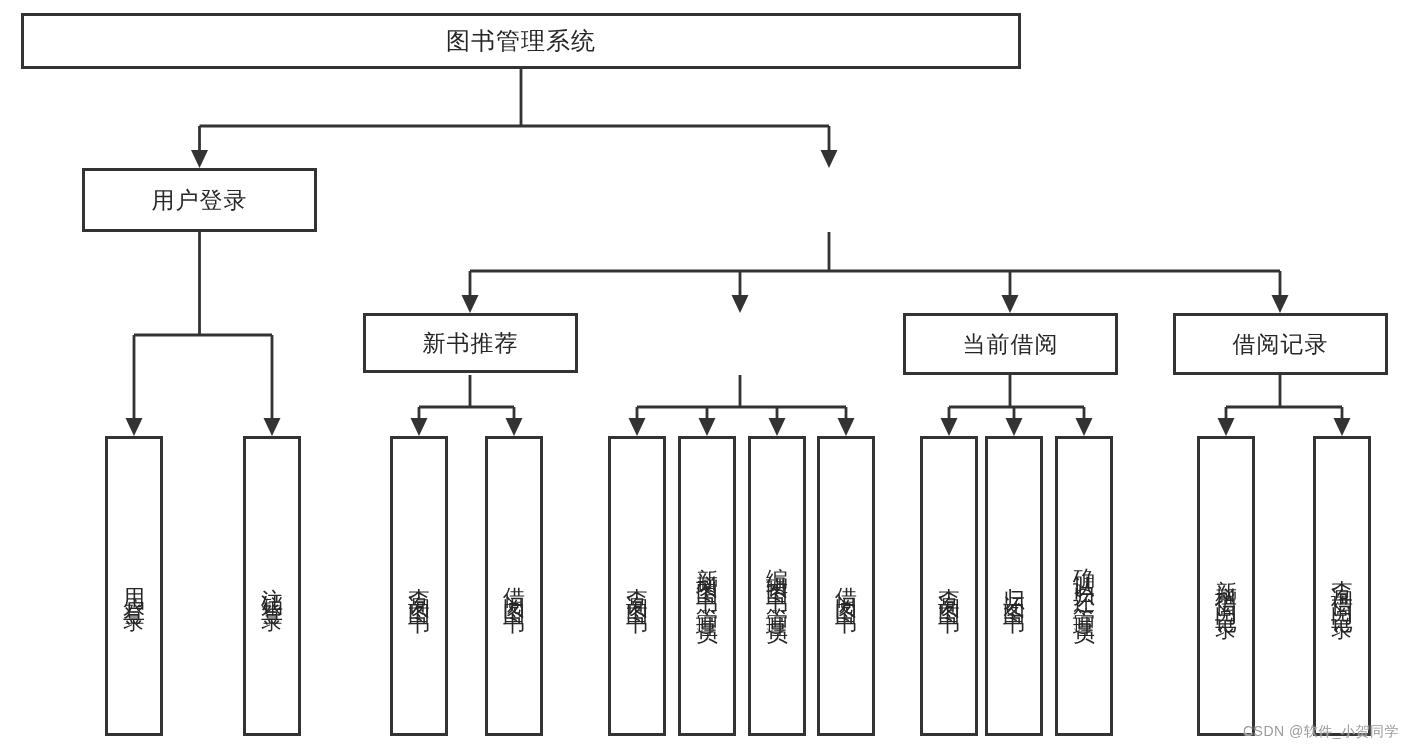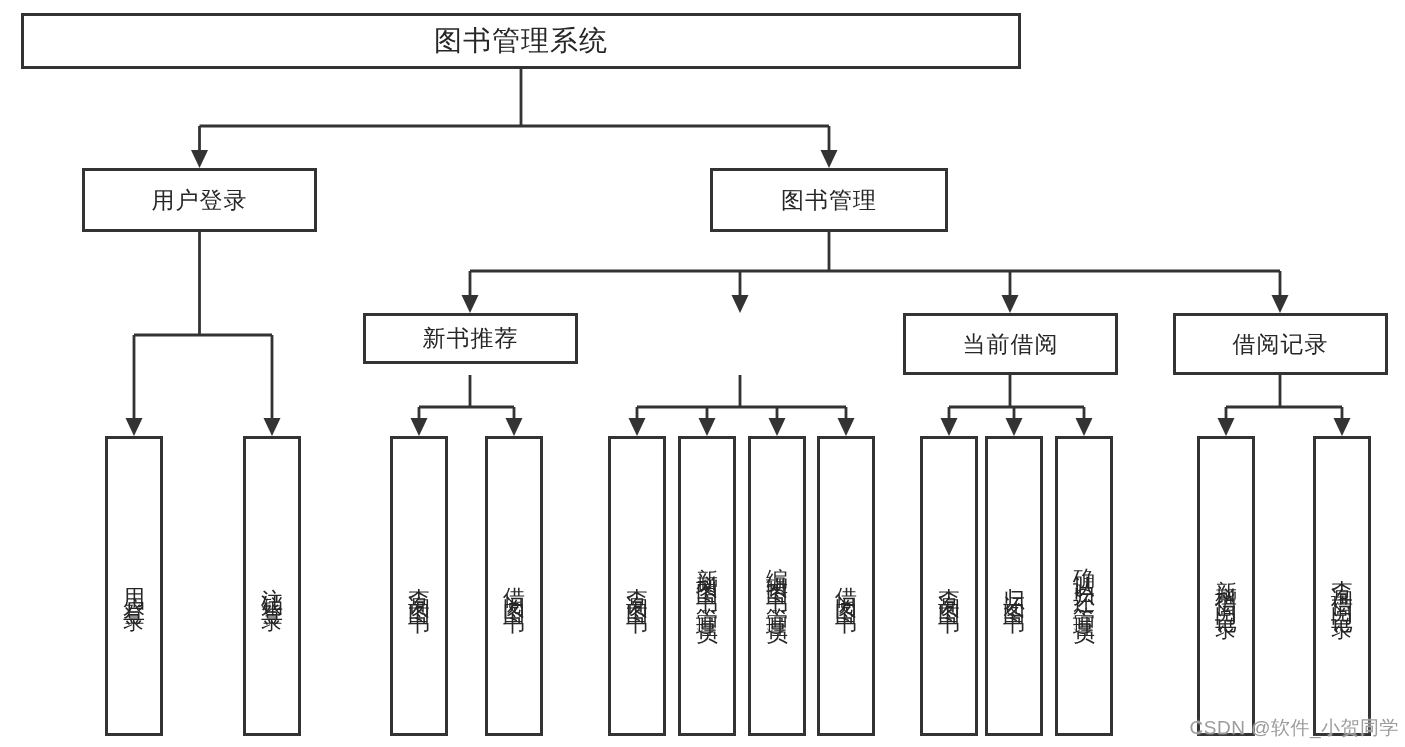--- a/index.html
+++ b/index.html
@@ -15,37 +15,37 @@
     position:absolute;
     box-sizing:border-box;
     border:3px solid #333333;
     background:#ffffff;
     display:flex;
     align-items:center;
     justify-content:center;
     color:#262626;
   }
   .box.h{font-size:23px;letter-spacing:1px;}
-  .box.root{font-size:28px;letter-spacing:1px;}
+  .box.root{font-size:24px;letter-spacing:1px;}
   .box.leaf{
     top:436px;height:300px;width:58px;
     font-size:22px;
   }
   .vtext{
     writing-mode:vertical-rl;
     text-orientation:mixed;
     letter-spacing:8px;
     line-height:1;
     display:block;
     max-height:288px;
   }
   .watermark{
     position:absolute;
     right:6px;bottom:6px;
-    font-size:19px;
+    font-size:14px;
     color:#9b9b9b;
     text-shadow:0 0 2px #ffffff;
     letter-spacing:0.5px;
     white-space:nowrap;
   }
 </style>
 </head>
 <body>
 
 <div class="stage">
@@ -89,23 +89,22 @@
       <polygon points="1005.5,418 1022.5,418 1014,436"></polygon>
       <polygon points="1075.5,418 1092.5,418 1084,436"></polygon>
       <polygon points="1217.5,418 1234.5,418 1226,436"></polygon>
       <polygon points="1333.5,418 1350.5,418 1342,436"></polygon>
     </g>
   </svg>
 
   <div class="box root" style="left:21px;top:13px;width:1000px;height:56px;">图书管理系统</div>
 
   <div class="box h" style="left:82px;top:168px;width:235px;height:64px;">用户登录</div>
-  <div class="box h" style="left:710px;top:168px;width:238px;height:64px;">图书管理</div>
 
-  <div class="box h" style="left:363px;top:313px;width:215px;height:51px;">新书推荐</div>
+  <div class="box h" style="left:363px;top:313px;width:215px;height:60px;">新书推荐</div>
   <div class="box h" style="left:903px;top:313px;width:215px;height:62px;text-align:right;">当前借阅</div>
   <div class="box h" style="left:1173px;top:313px;width:215px;height:62px;">借阅记录</div>
 
   <div class="box leaf" style="left:105px;">
     <span class="vtext">用户登录</span>
   </div>
   <div class="box leaf" style="left:243px;">
     <span class="vtext">注销登录</span>
   </div>
 

